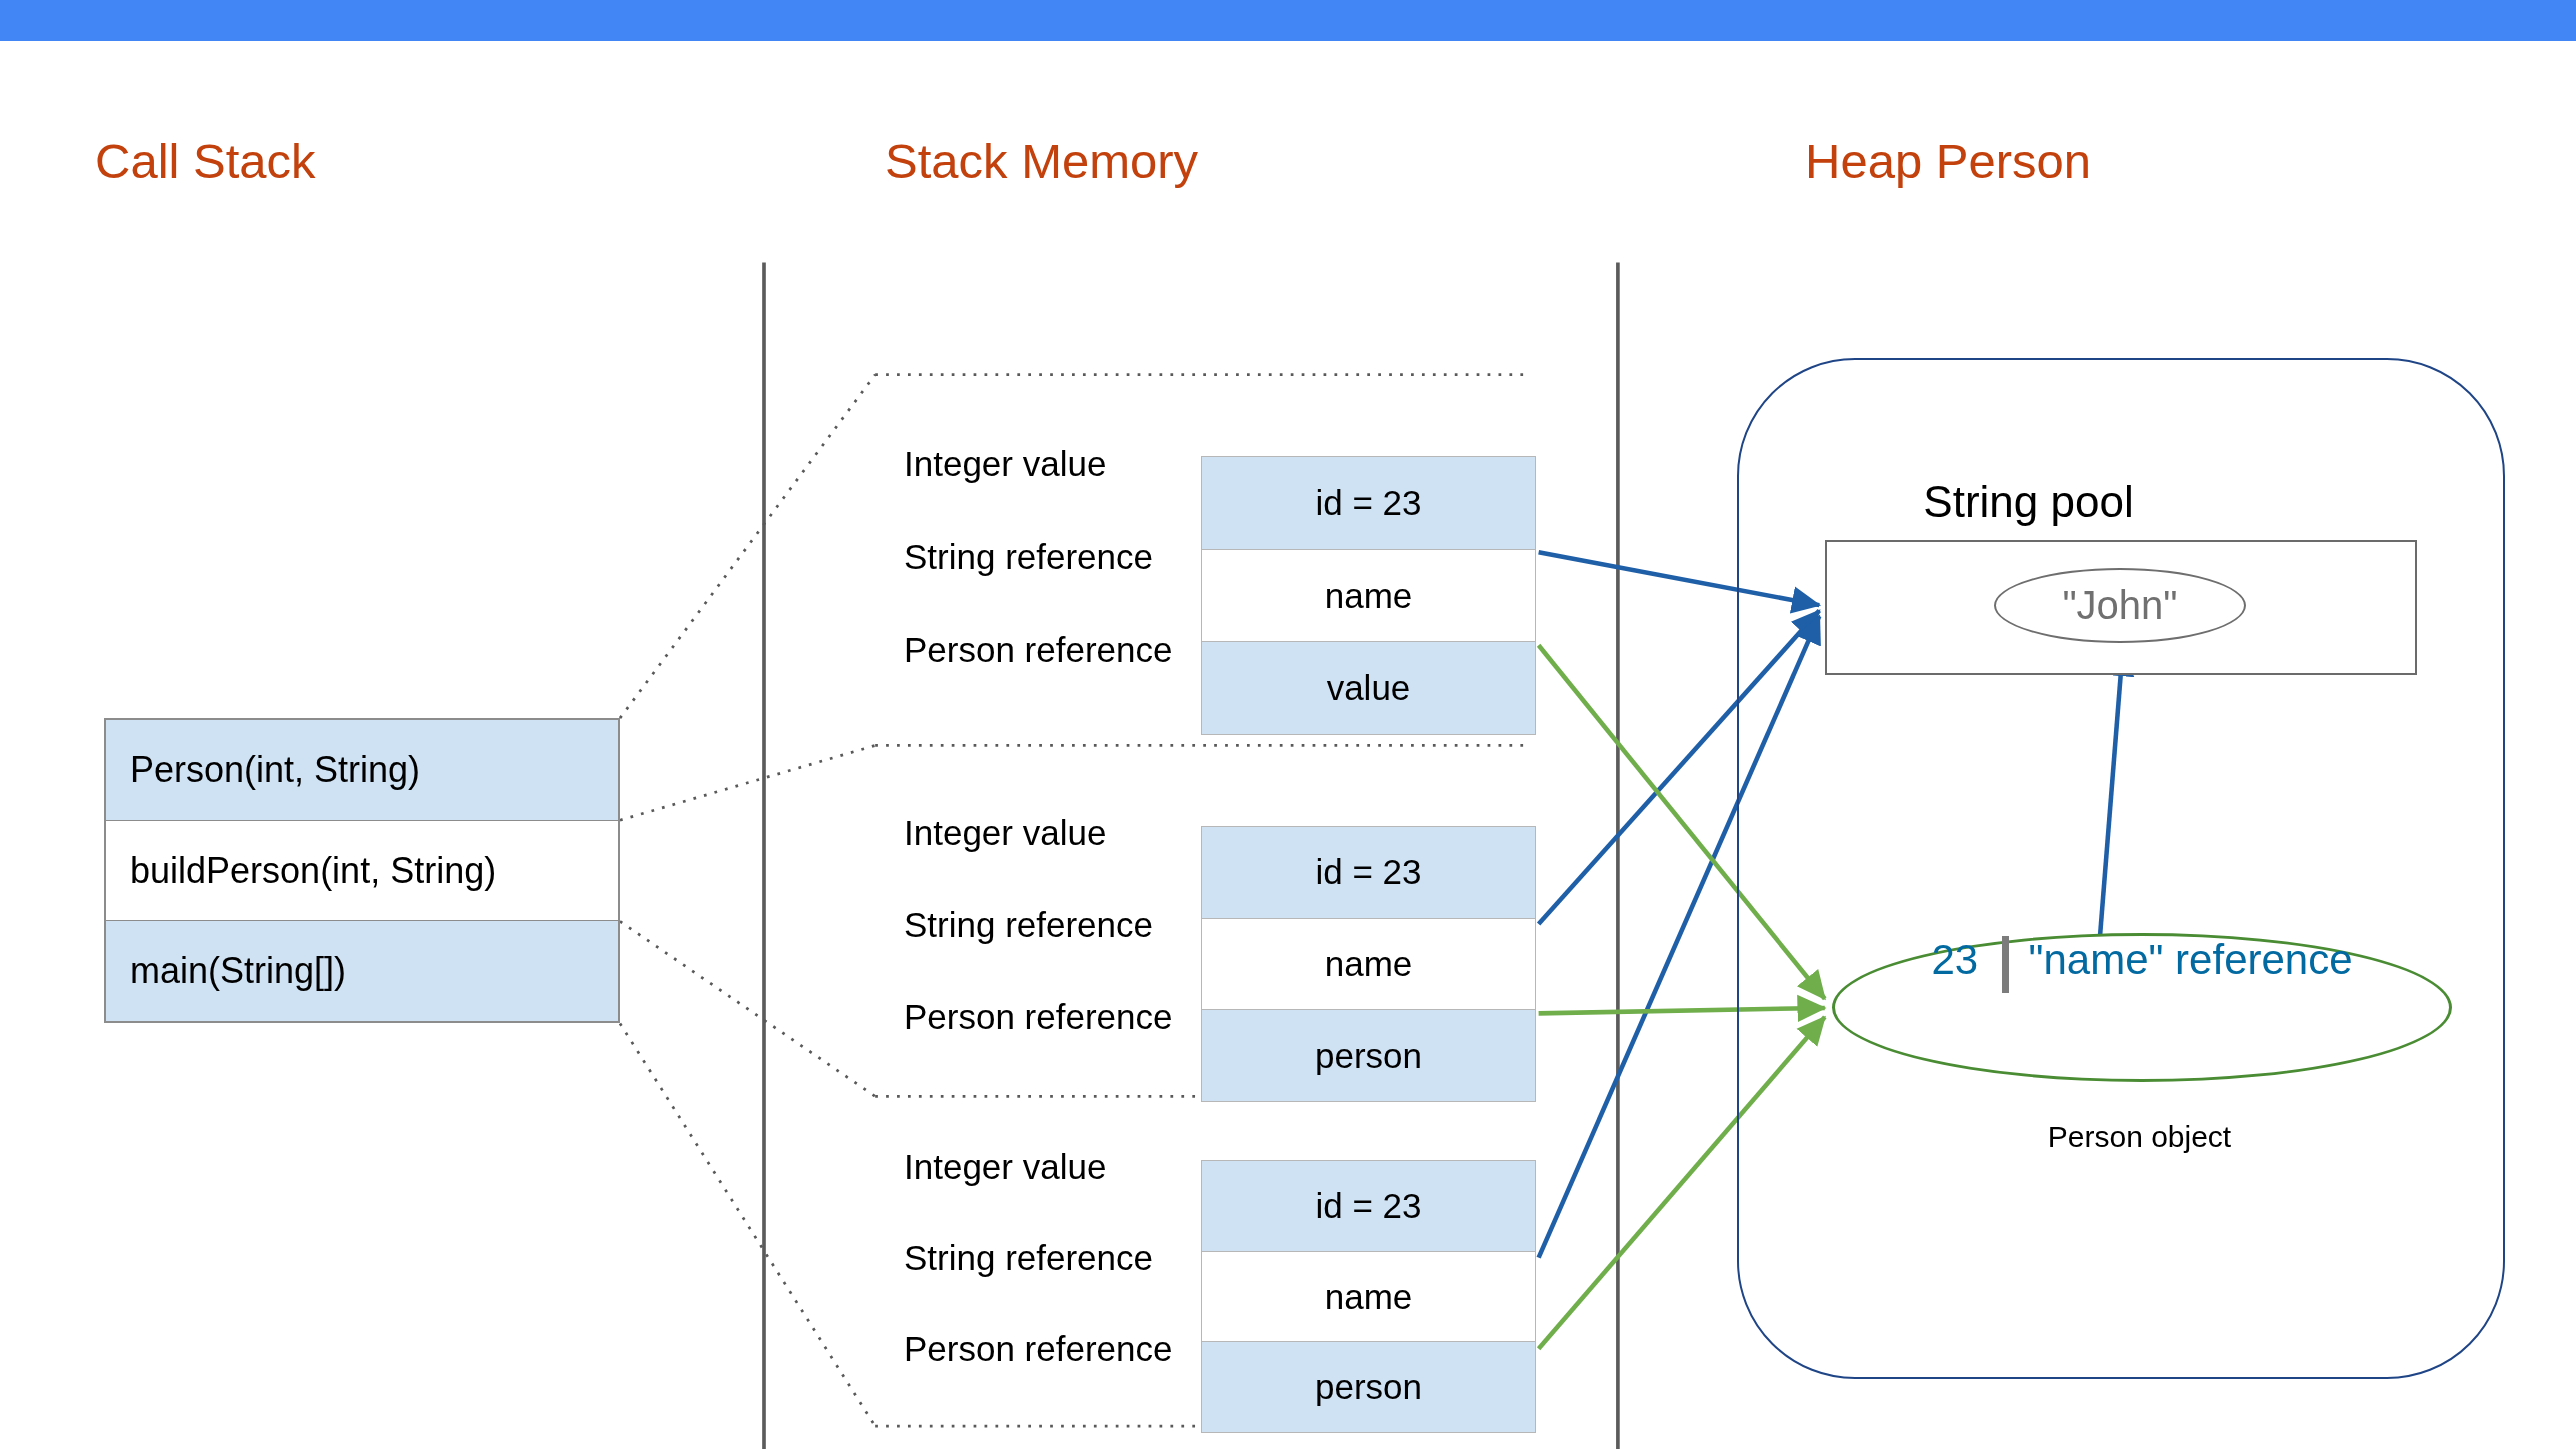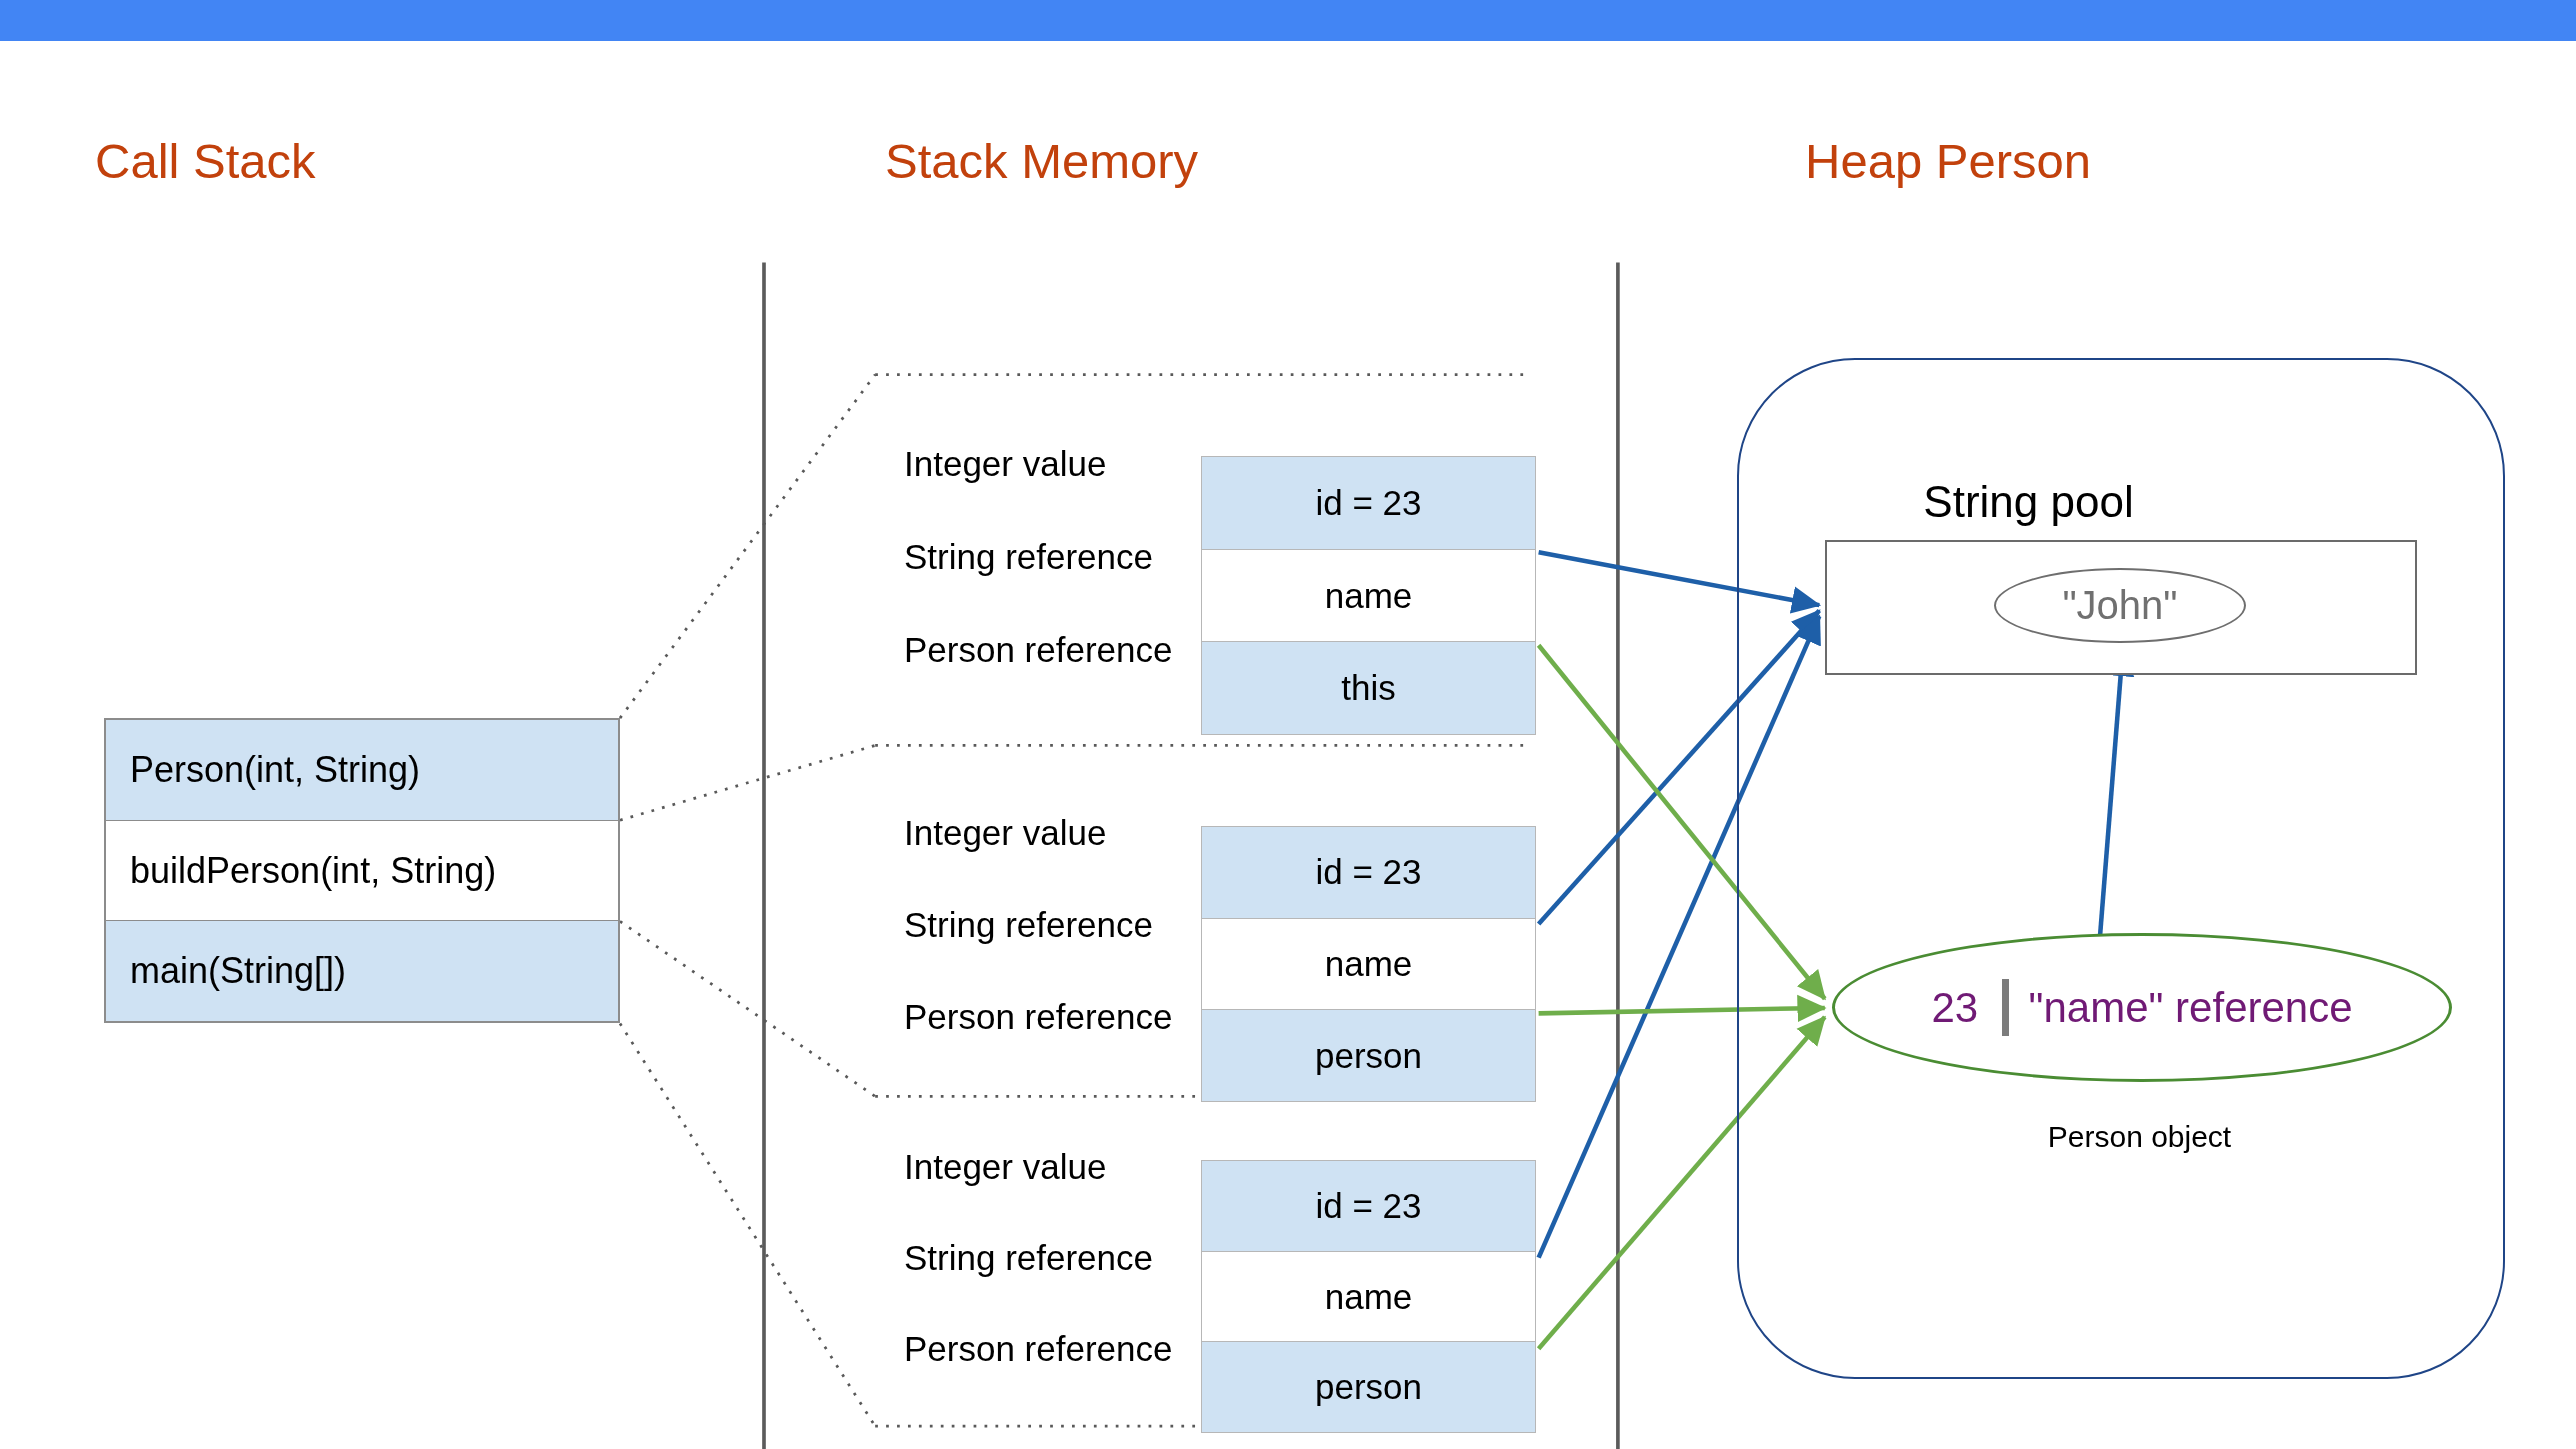--- a/index.html
+++ b/index.html
@@ -37,21 +37,21 @@
     border:2.7px solid #1f4587;border-radius:118px;box-sizing:border-box;}
   .sp-label{position:absolute;left:1846px;top:476px;width:365px;text-align:center;
     font-size:44px;line-height:51px;}
   .sp-box{position:absolute;left:1825px;top:540px;width:592px;height:135px;
     border:2.7px solid #6b6b6b;box-sizing:border-box;background:#fff;}
   .john-ellipse{position:absolute;left:1994px;top:568px;width:252px;height:75px;
     border:2.7px solid #6e6e6e;border-radius:50%;box-sizing:border-box;
     display:flex;align-items:center;justify-content:center;font-size:40px;color:#707070;background:#fff;}
   .person-ellipse{position:absolute;left:1832px;top:933px;width:620px;height:149px;
     border:3.6px solid #4a8c33;border-radius:50%;box-sizing:border-box;background:#fff;
-    display:flex;align-items:center;justify-content:center;font-size:42px;color:#701a75;}
+    display:flex;align-items:flex-start;justify-content:center;font-size:42px;color:#0369a1;}
   .person-ellipse .divider{display:inline-block;width:6.4px;height:57px;background:#7c7c7c;
     margin:0 20px 0 24px;}
   .po-label{position:absolute;left:1957px;top:1112px;width:365px;text-align:center;
     font-size:30px;line-height:49px;}
 </style>
 </head>
 <body>
 
 <div class="canvas">
 
@@ -113,21 +113,21 @@
   </div>
 
   <div class="frame-labels" style="top:417px;height:279px;">
     <div class="lab">Integer value</div>
     <div class="lab">String reference</div>
     <div class="lab">Person reference</div>
   </div>
   <div class="frame-cells" style="top:417px;height:279px;">
     <div class="cell fill-blue">id = 23</div>
     <div class="cell sep fill-white">name</div>
-    <div class="cell sep fill-blue">this</div>
+    <div class="cell sep fill-blue">value</div>
   </div>
 
   <div class="frame-labels" style="top:787px;height:276px;">
     <div class="lab">Integer value</div>
     <div class="lab">String reference</div>
     <div class="lab">Person reference</div>
   </div>
   <div class="frame-cells" style="top:787px;height:276px;">
     <div class="cell fill-blue">id = 23</div>
     <div class="cell sep fill-white">name</div>

